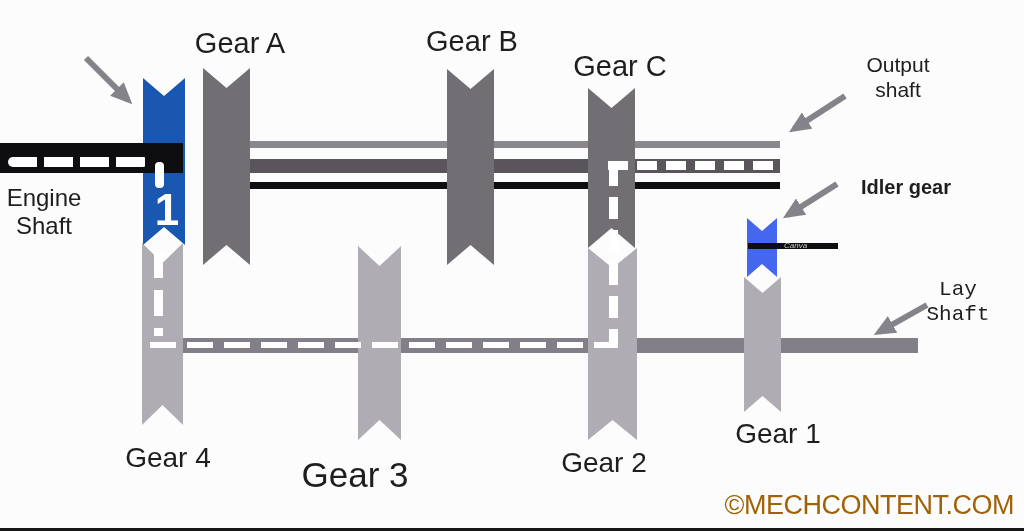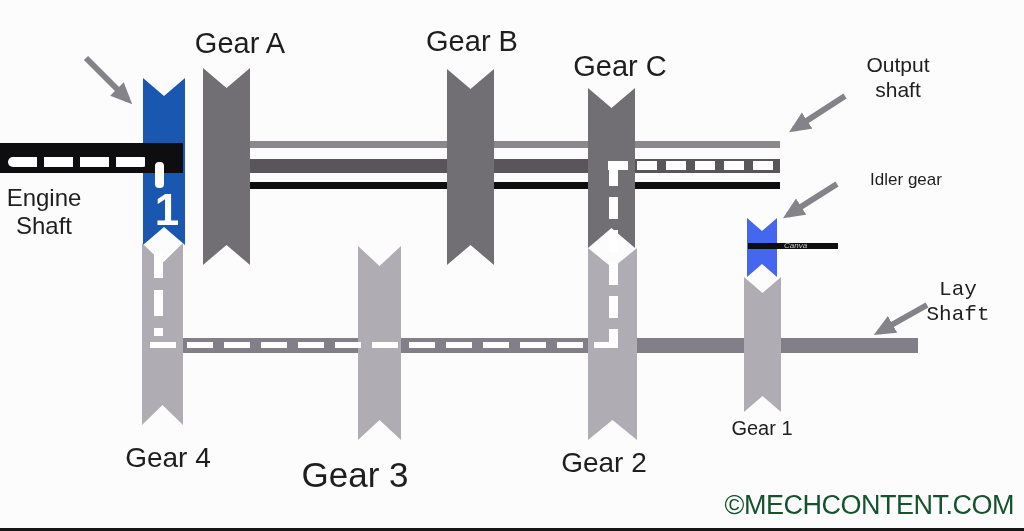--- a/index.html
+++ b/index.html
@@ -60,27 +60,27 @@
   
   .lbl{z-index:6;text-align:center;line-height:1.18;white-space:nowrap;transform:translateX(-50%);}
   .sm{font-size:21px;}
   .lg{font-size:29px;}
   .lbl-clutch{left:90px;top:6px;}
   .lbl-gear-a{left:240px;top:26px;}
   .lbl-gear-b{left:472px;top:24px;text-align:center;}
   .lbl-gear-c{left:620px;top:49px;}
   .lbl-output{left:898px;top:53px;}
   .lbl-engine{left:44px;top:184px;font-size:24px;}
-  .lbl-idler{left:906px;top:170px;font-size:17px;}
+  .lbl-idler{left:906px;top:176px;font-size:20px;font-weight:bold;}
   .lbl-lay{left:958px;top:278px;font-family:Liberation Mono, monospace;}
   .lbl-g4{left:168px;top:441px;font-size:28px;}
   .lbl-g3{left:355px;top:454px;font-size:35px;}
   .lbl-g2{left:604px;top:446px;font-size:28px;}
-  .lbl-g1{left:762px;top:417px;font-size:20px;}
-  .watermark{right:10px;top:490px;z-index:6;font-size:27px;letter-spacing:-0.5px;color:#14532d;white-space:nowrap;}
+  .lbl-g1{left:778px;top:417px;font-size:28px;}
+  .watermark{right:10px;top:490px;z-index:6;font-size:27px;letter-spacing:-0.5px;color:#a16207;white-space:nowrap;}
   .canva-mark{left:784px;top:242px;z-index:4;font-size:8px;font-style:italic;color:#cfcdc8;
     font-family:Liberation Sans, sans-serif;line-height:1;}
   .bottom-line{left:0;top:528px;width:1024px;height:3px;background:#161616;z-index:6;}
 </style>
 </head>
 <body>
 
 <div id="canvas">
 
   <div class="abs out-top-line"></div>

